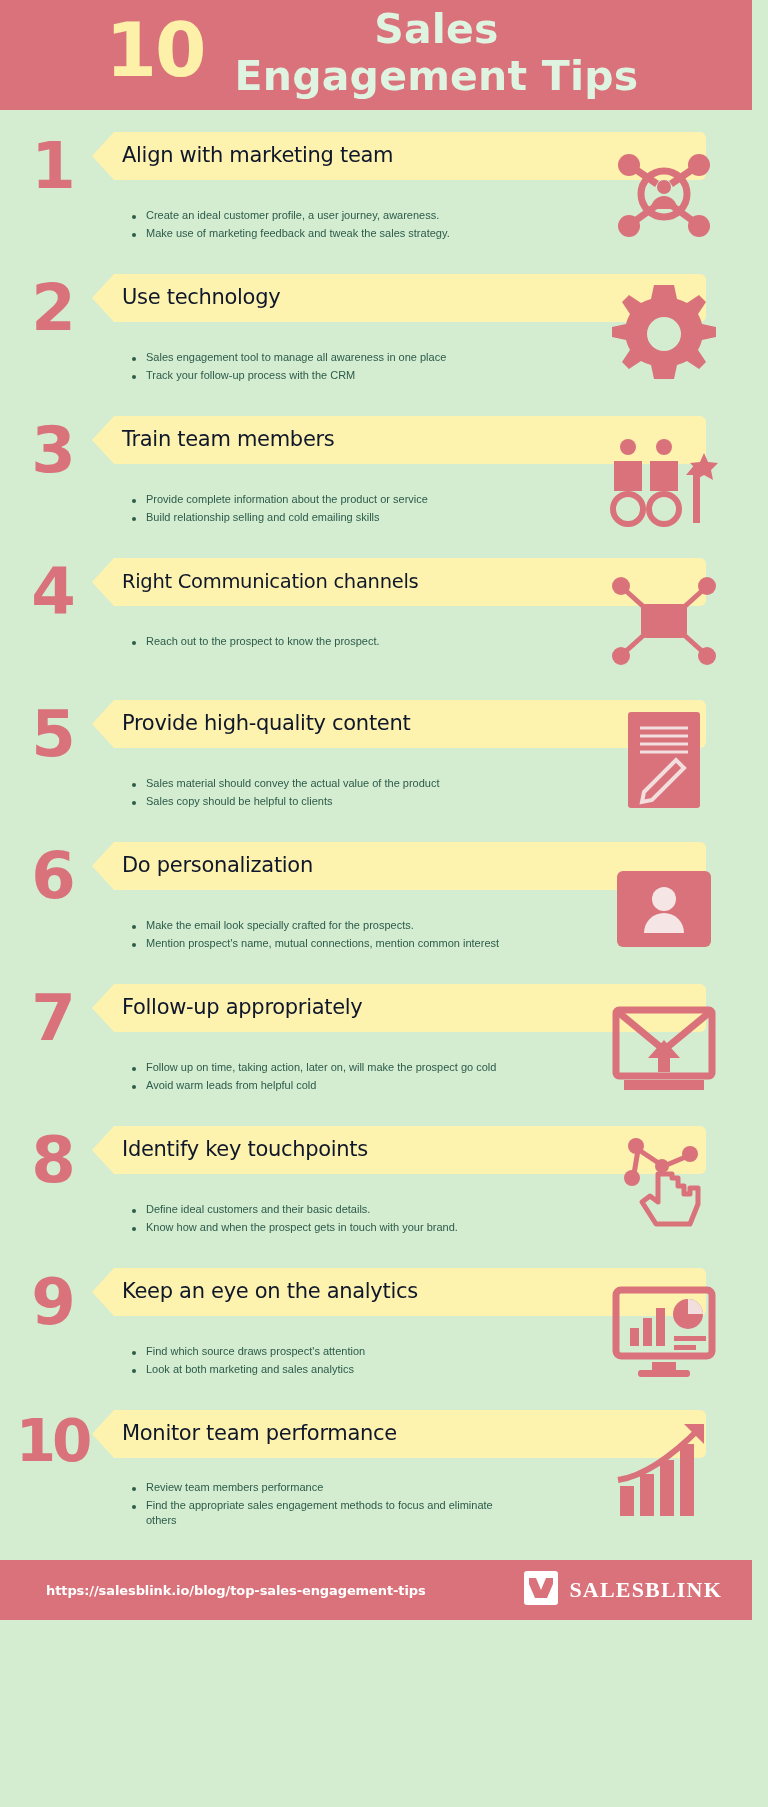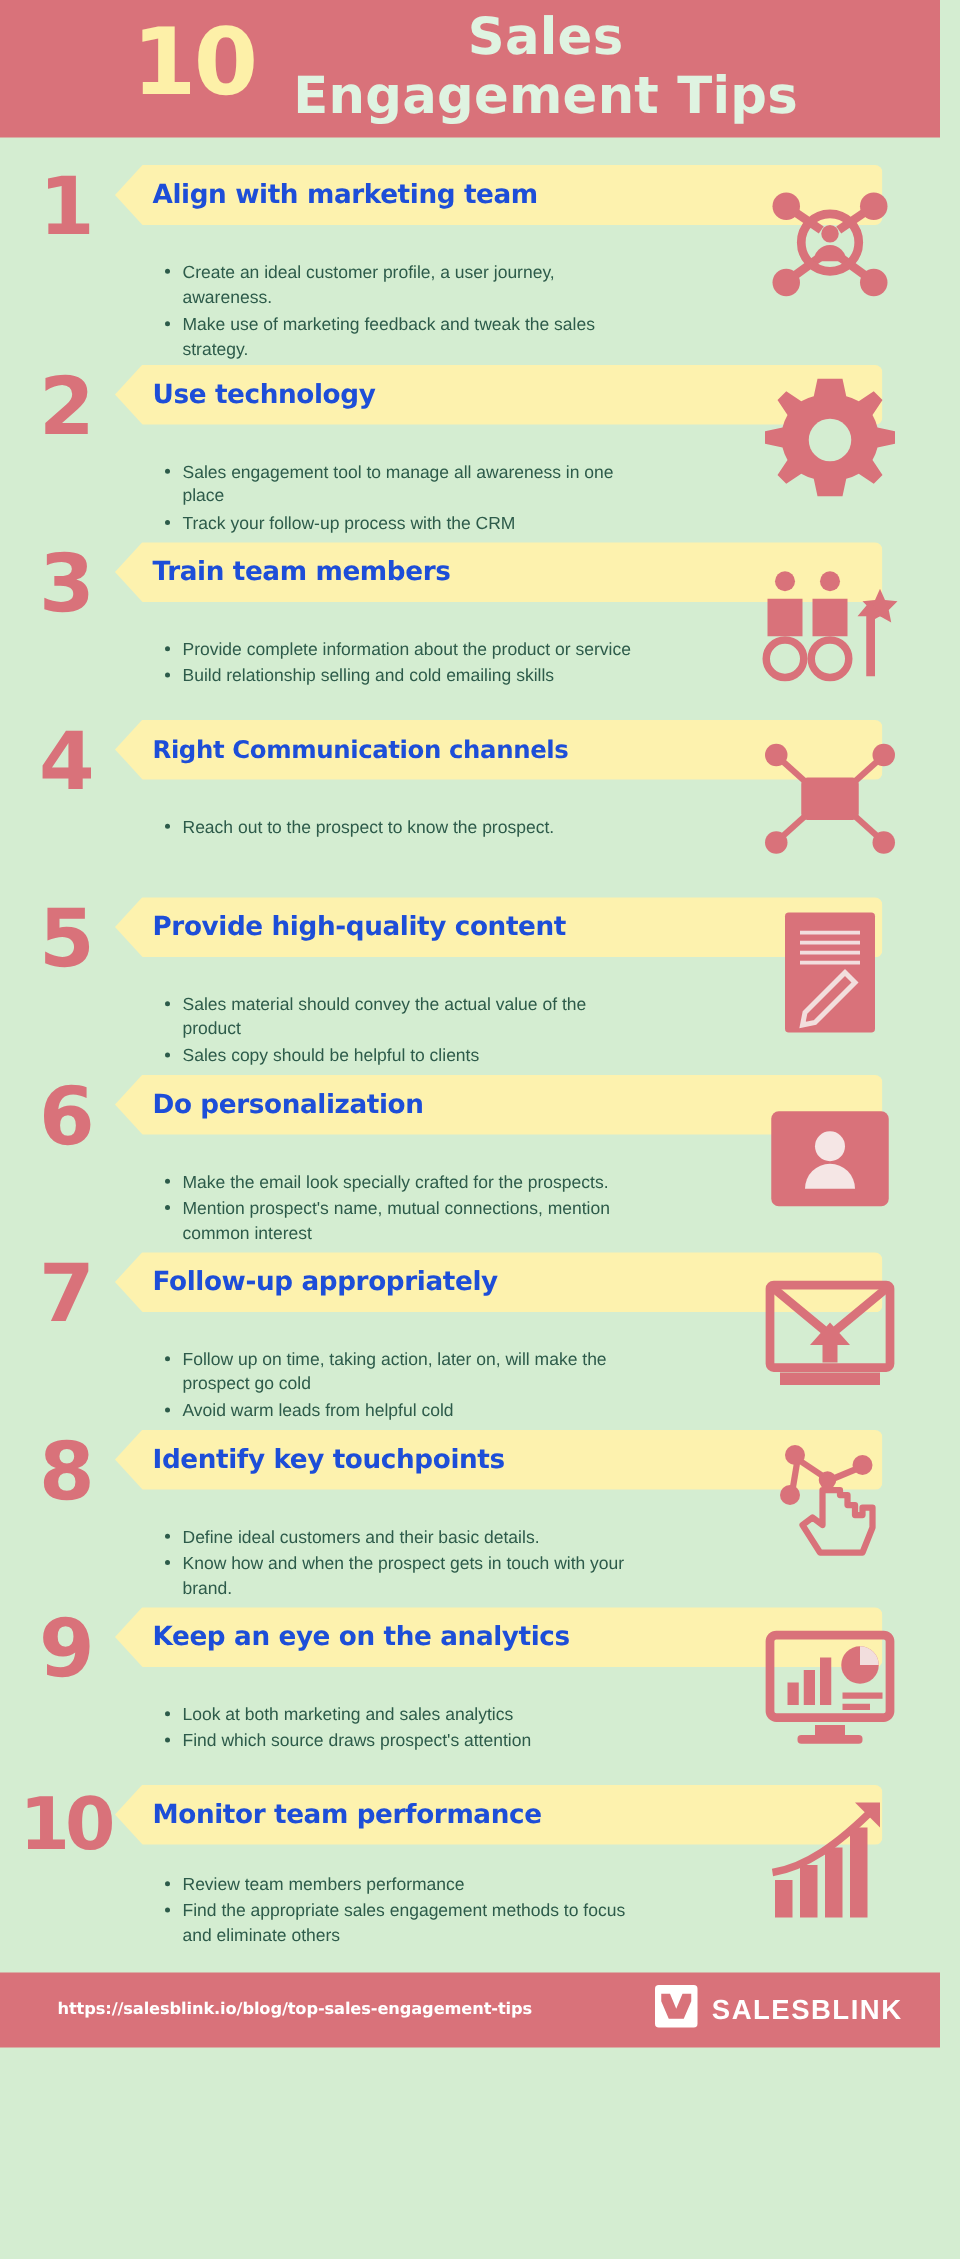--- a/index.html
+++ b/index.html
@@ -87,39 +87,39 @@
     min-height:48px;
     display:flex;
     align-items:center;
     padding:6px 14px 6px 30px;
     box-sizing:border-box;
     border-radius:0 6px 6px 0;
     clip-path:polygon(22px 0, 100% 0, 100% 100%, 22px 100%, 0 50%);
   }
   .banner-text{
     font-family:"DejaVu Sans", sans-serif;
-    font-weight:bold;
+    font-weight:normal;
     font-size:21px;
     line-height:1.1;
-    color:#1d4ed8;
+    color:#0f172a;
     letter-spacing:-.3px;
     white-space:nowrap;
   }
   .banner-text.sm{font-size:19.5px;}
 
   .bullets{
     margin:10px 0 0 0;
     padding:0 0 0 132px;
     list-style:none;
     max-width:380px;
   }
   .bullets li{
     position:relative;
     font-family:"Liberation Sans", sans-serif;
-    font-size:14px;
+    font-size:11px;
     line-height:1.42;
     color:#2d5b4a;
     margin-bottom:2px;
     padding-left:14px;
   }
   .bullets li:before{
     content:"";
     position:absolute;
     left:0;
     top:7px;
@@ -158,21 +158,21 @@
     font-size:13px;
     color:#ffffff;
     letter-spacing:-.1px;
   }
   .footer-brand{
     display:flex;
     align-items:center;
     gap:10px;
   }
   .brand-name{
-    font-family:Liberation Sans, sans-serif;
+    font-family:Liberation Serif, serif;
     font-weight:bold;
     font-size:22px;
     letter-spacing:1.2px;
     color:#ffffff;
     text-align:center;
   }
 </style>
 </head>
 <body>
 
@@ -386,22 +386,22 @@
     </div>
 
     <div class="tip">
       <div class="tip-head">
         <div class="tip-num">9</div>
         <div class="banner">
           <span class="banner-text">Keep an eye on the analytics</span>
         </div>
       </div>
       <ul class="bullets">
+        <li>Find which source draws prospect's attention</li>
         <li>Look at both marketing and sales analytics</li>
-        <li>Find which source draws prospect's attention</li>
       </ul>
       <div class="icon-wrap" style="top:4px;">
         <svg width="112" height="96" viewBox="0 0 112 96">
           <rect x="8" y="6" width="96" height="66" rx="5" fill="none" stroke="#d9727a" stroke-width="7"></rect>
           <g fill="#d9727a">
             <rect x="22" y="44" width="9" height="18"></rect>
             <rect x="35" y="34" width="9" height="28"></rect>
             <rect x="48" y="24" width="9" height="38"></rect>
             <circle cx="80" cy="30" r="15"></circle>
             <rect x="66" y="52" width="32" height="5"></rect>

